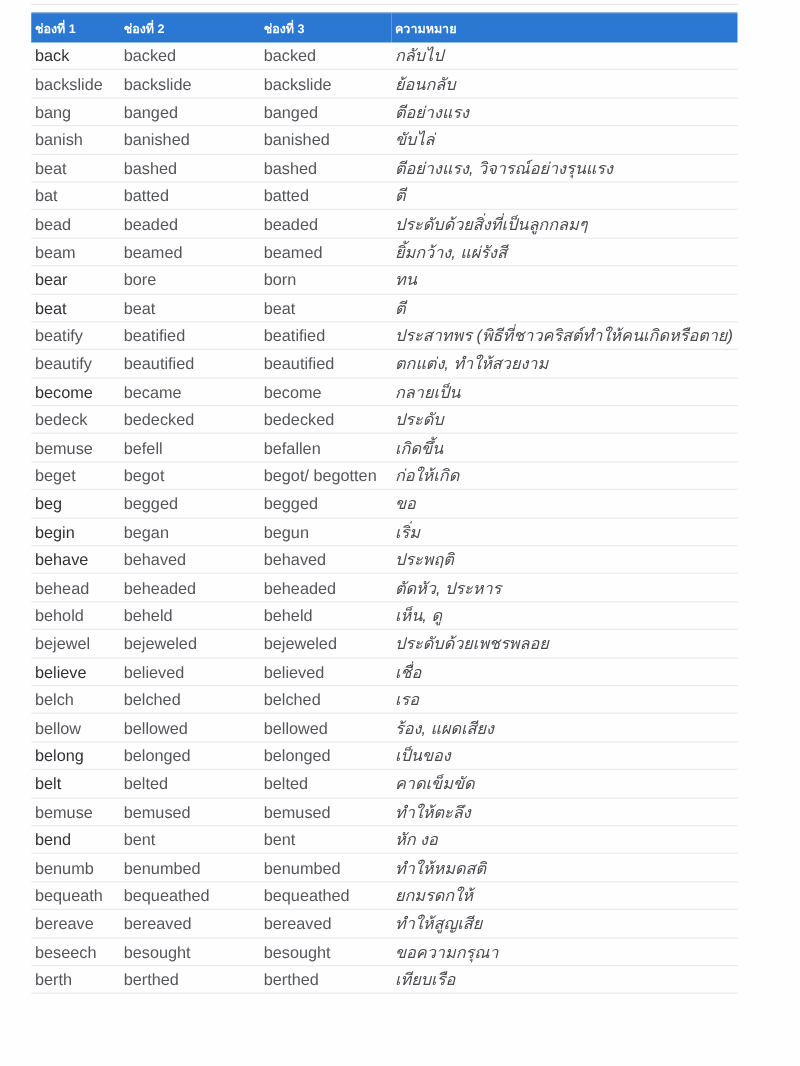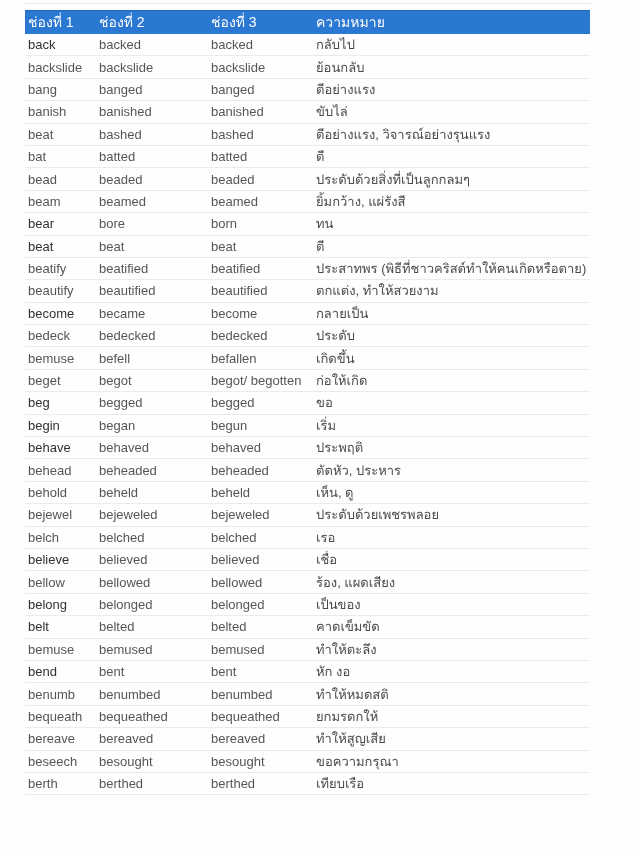--- a/index.html
+++ b/index.html
@@ -27,39 +27,39 @@
     left: 25px;
     top: 10px;
     width: 565px;
     border-collapse: collapse;
     table-layout: fixed;
   }
   thead th {
     background: #2a78d2;
     border-top: 1px solid #1f66bb;
     color: #ffffff;
-    font-size: 14px;
-    font-weight: 400;
+    font-size: 10px;
+    font-weight: 700;
     text-align: left;
     height: 23px;
     padding: 0 0 0 3px;
     white-space: nowrap;
     overflow: hidden;
   }
   tbody td {
     height: 22.4px;
     padding: 0 0 0 3px;
     border-bottom: 1px solid #ebebeb;
     font-size: 13px;
     color: #54565a;
     vertical-align: middle;
     white-space: nowrap;
     overflow: hidden;
   }
-  tbody td.meaning { color: #494b4e; }
+  tbody td.meaning { color: #494b4e; font-style: italic; }
   tbody td.bold {
     font-weight: 400;
     color: #2f3134;
   }
 </style>
 </head>
 <body>
 
 <div class="page">
   <div class="top-divider"></div>
@@ -206,32 +206,32 @@
       <td class="form3">beheld</td>
       <td class="meaning">เห็น, ดู</td>
     </tr>
         <tr>
       <td class="form1">bejewel</td>
       <td class="form2">bejeweled</td>
       <td class="form3">bejeweled</td>
       <td class="meaning">ประดับด้วยเพชรพลอย</td>
     </tr>
         <tr>
+      <td class="form1 bold">believe</td>
+      <td class="form2">believed</td>
+      <td class="form3">believed</td>
+      <td class="meaning">เชื่อ</td>
+    </tr>
+        <tr>
       <td class="form1">belch</td>
       <td class="form2">belched</td>
       <td class="form3">belched</td>
       <td class="meaning">เรอ</td>
     </tr>
         <tr>
-      <td class="form1 bold">believe</td>
-      <td class="form2">believed</td>
-      <td class="form3">believed</td>
-      <td class="meaning">เชื่อ</td>
-    </tr>
-        <tr>
       <td class="form1">bellow</td>
       <td class="form2">bellowed</td>
       <td class="form3">bellowed</td>
       <td class="meaning">ร้อง, แผดเสียง</td>
     </tr>
         <tr>
       <td class="form1 bold">belong</td>
       <td class="form2">belonged</td>
       <td class="form3">belonged</td>
       <td class="meaning">เป็นของ</td>

